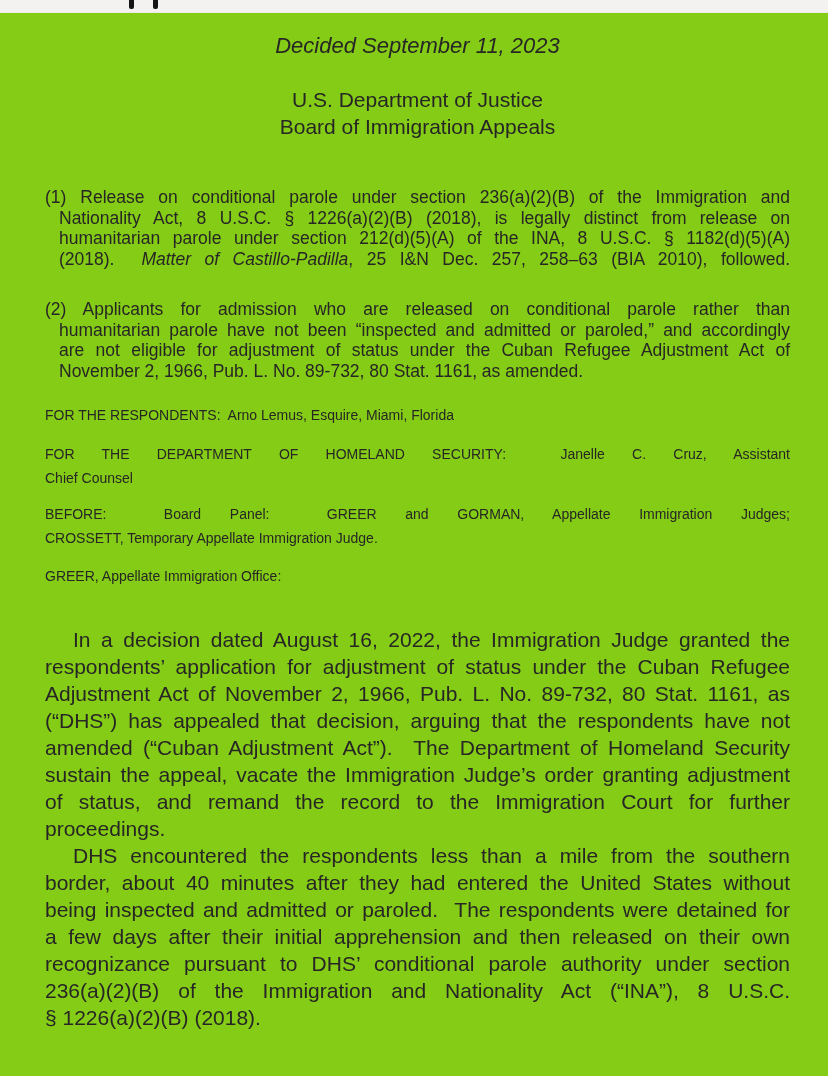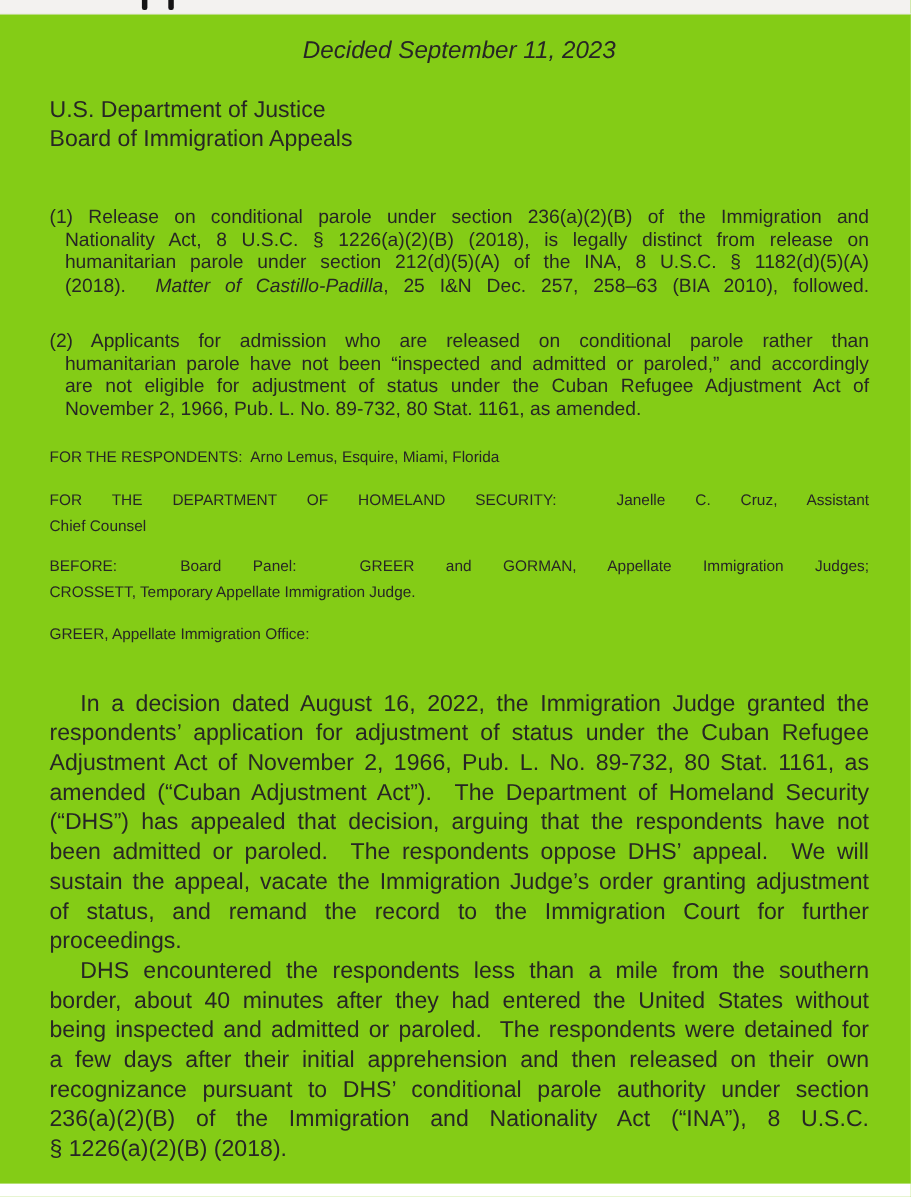--- a/index.html
+++ b/index.html
@@ -43,21 +43,21 @@
   }
   .decided{
     margin-top:21px;
     font-style:italic;
     font-size:22px;
     line-height:24px;
     text-align:center;
   }
   .court{
     margin-top:28px;
-    text-align:left;
+    text-align:center;
     font-size:21px;
     line-height:27px;
   }
   .headnote{
     font-size:17.5px;
     line-height:20.5px;
   }
   .headnote .line:not(:first-child){padding-left:14px;}
   .hn1{margin-top:47px;}
   .hn2{margin-top:30px;}
@@ -125,23 +125,22 @@
       </div>
 
     <div class="appearance author">
       <div class="line">GREER, Appellate Immigration Office:</div>
     </div>
 
     <div class="opinion op1">
         <div class="line j">In a decision dated August 16, 2022, the Immigration Judge granted the</div>
         <div class="line j">respondents’ application for adjustment of status under the Cuban Refugee</div>
         <div class="line j">Adjustment Act of November 2, 1966, Pub. L. No. 89-732, 80 Stat. 1161, as</div>
+        <div class="line j">(“DHS”) has appealed that decision, arguing that the respondents have not</div>
         <div class="line j">amended (“Cuban Adjustment Act”).&nbsp; The Department of Homeland Security</div>
-        <div class="line j">(“DHS”) has appealed that decision, arguing that the respondents have not</div>
-        <div class="line j">been admitted or paroled.&nbsp; The respondents oppose DHS’ appeal.&nbsp; We will</div>
         <div class="line j">sustain the appeal, vacate the Immigration Judge’s order granting adjustment</div>
         <div class="line j">of status, and remand the record to the Immigration Court for further</div>
         <div class="line">proceedings.</div>
       </div>
 
     <div class="opinion op2">
         <div class="line j">DHS encountered the respondents less than a mile from the southern</div>
         <div class="line j">border, about 40 minutes after they had entered the United States without</div>
         <div class="line j">being inspected and admitted or paroled.&nbsp; The respondents were detained for</div>
         <div class="line j">a few days after their initial apprehension and then released on their own</div>

